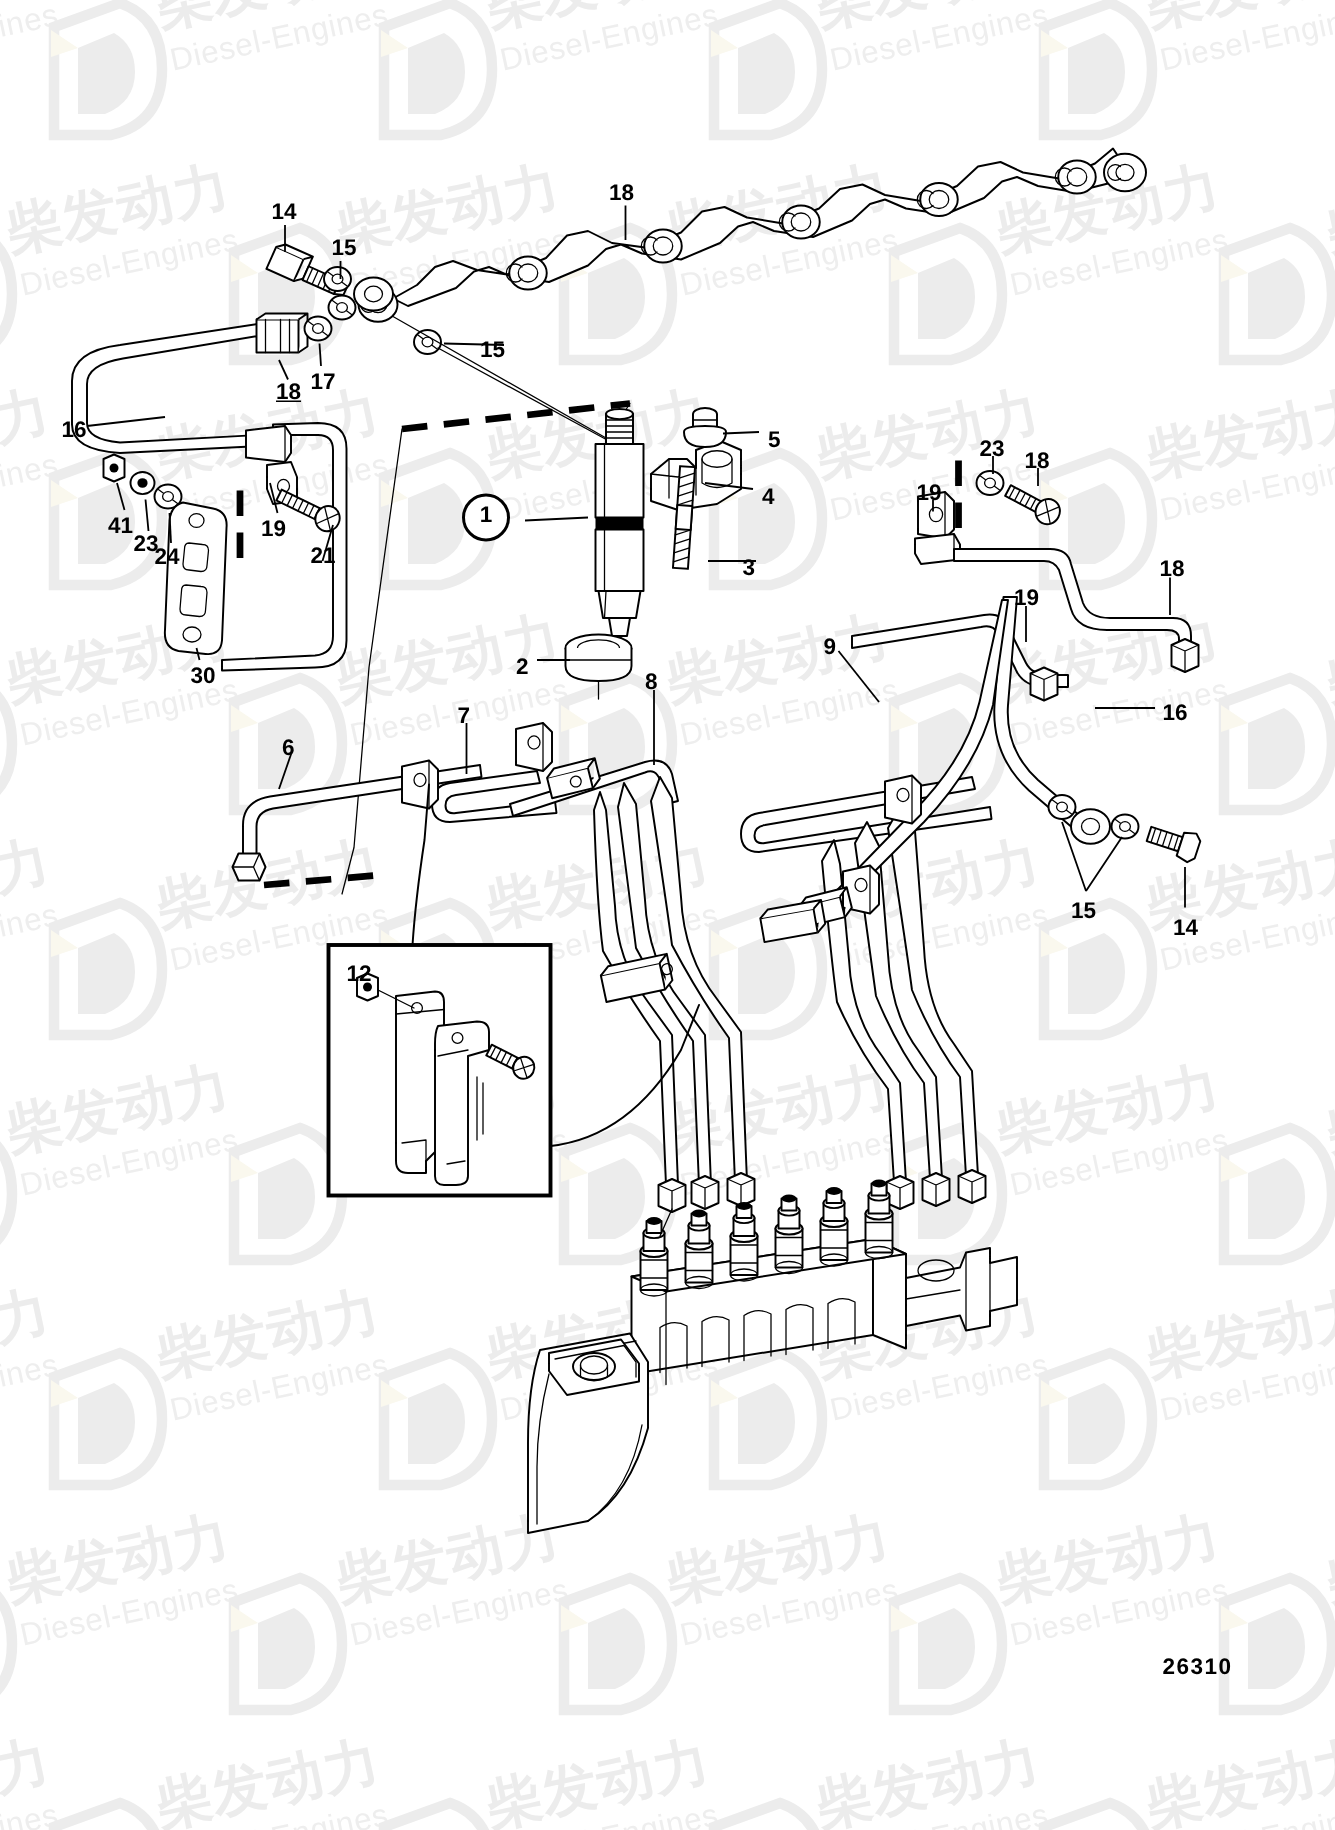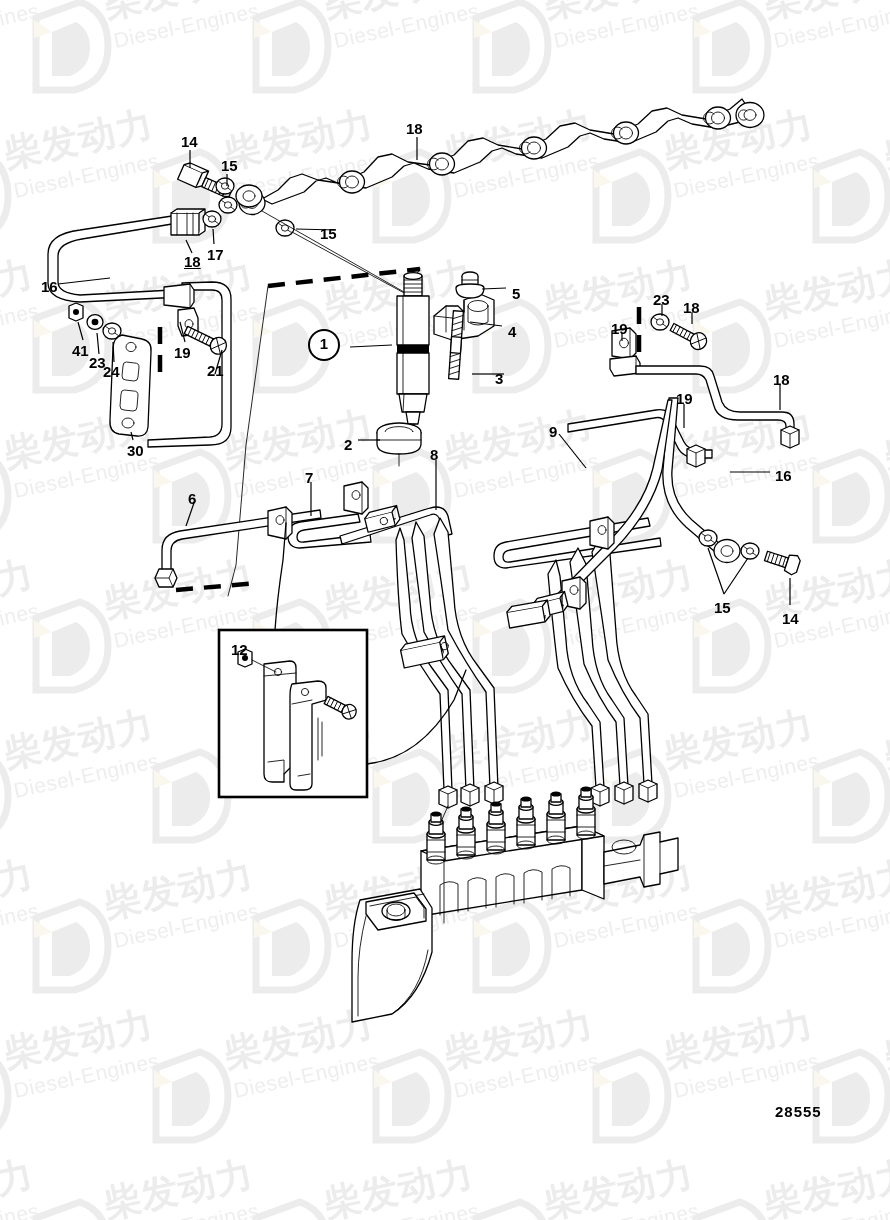--- a/index.html
+++ b/index.html
@@ -1007,15 +1007,15 @@
       <div class="callout" style="left: 611px; top: 321px;">19</div>
       <div class="callout" style="left: 127px; top: 443px;">30</div>
       <div class="callout" style="left: 207px; top: 363px;">21</div>
       <div class="callout" style="left: 103px; top: 364px;">24</div>
       <div class="callout" style="left: 89px; top: 355px;">23</div>
       <div class="callout" style="left: 653px; top: 292px;">23</div>
       <div class="callout" style="left: 72px; top: 343px;">41</div>
       <div class="callout" style="left: 683px; top: 300px;">18</div>
     </div>
 
-  <div class="figno" style="left:775px;top:1103px;">28555</div>
+  <div class="figno" style="left:775px;top:1103px;">26310</div>
 
 </div>
 
 </body></html>

